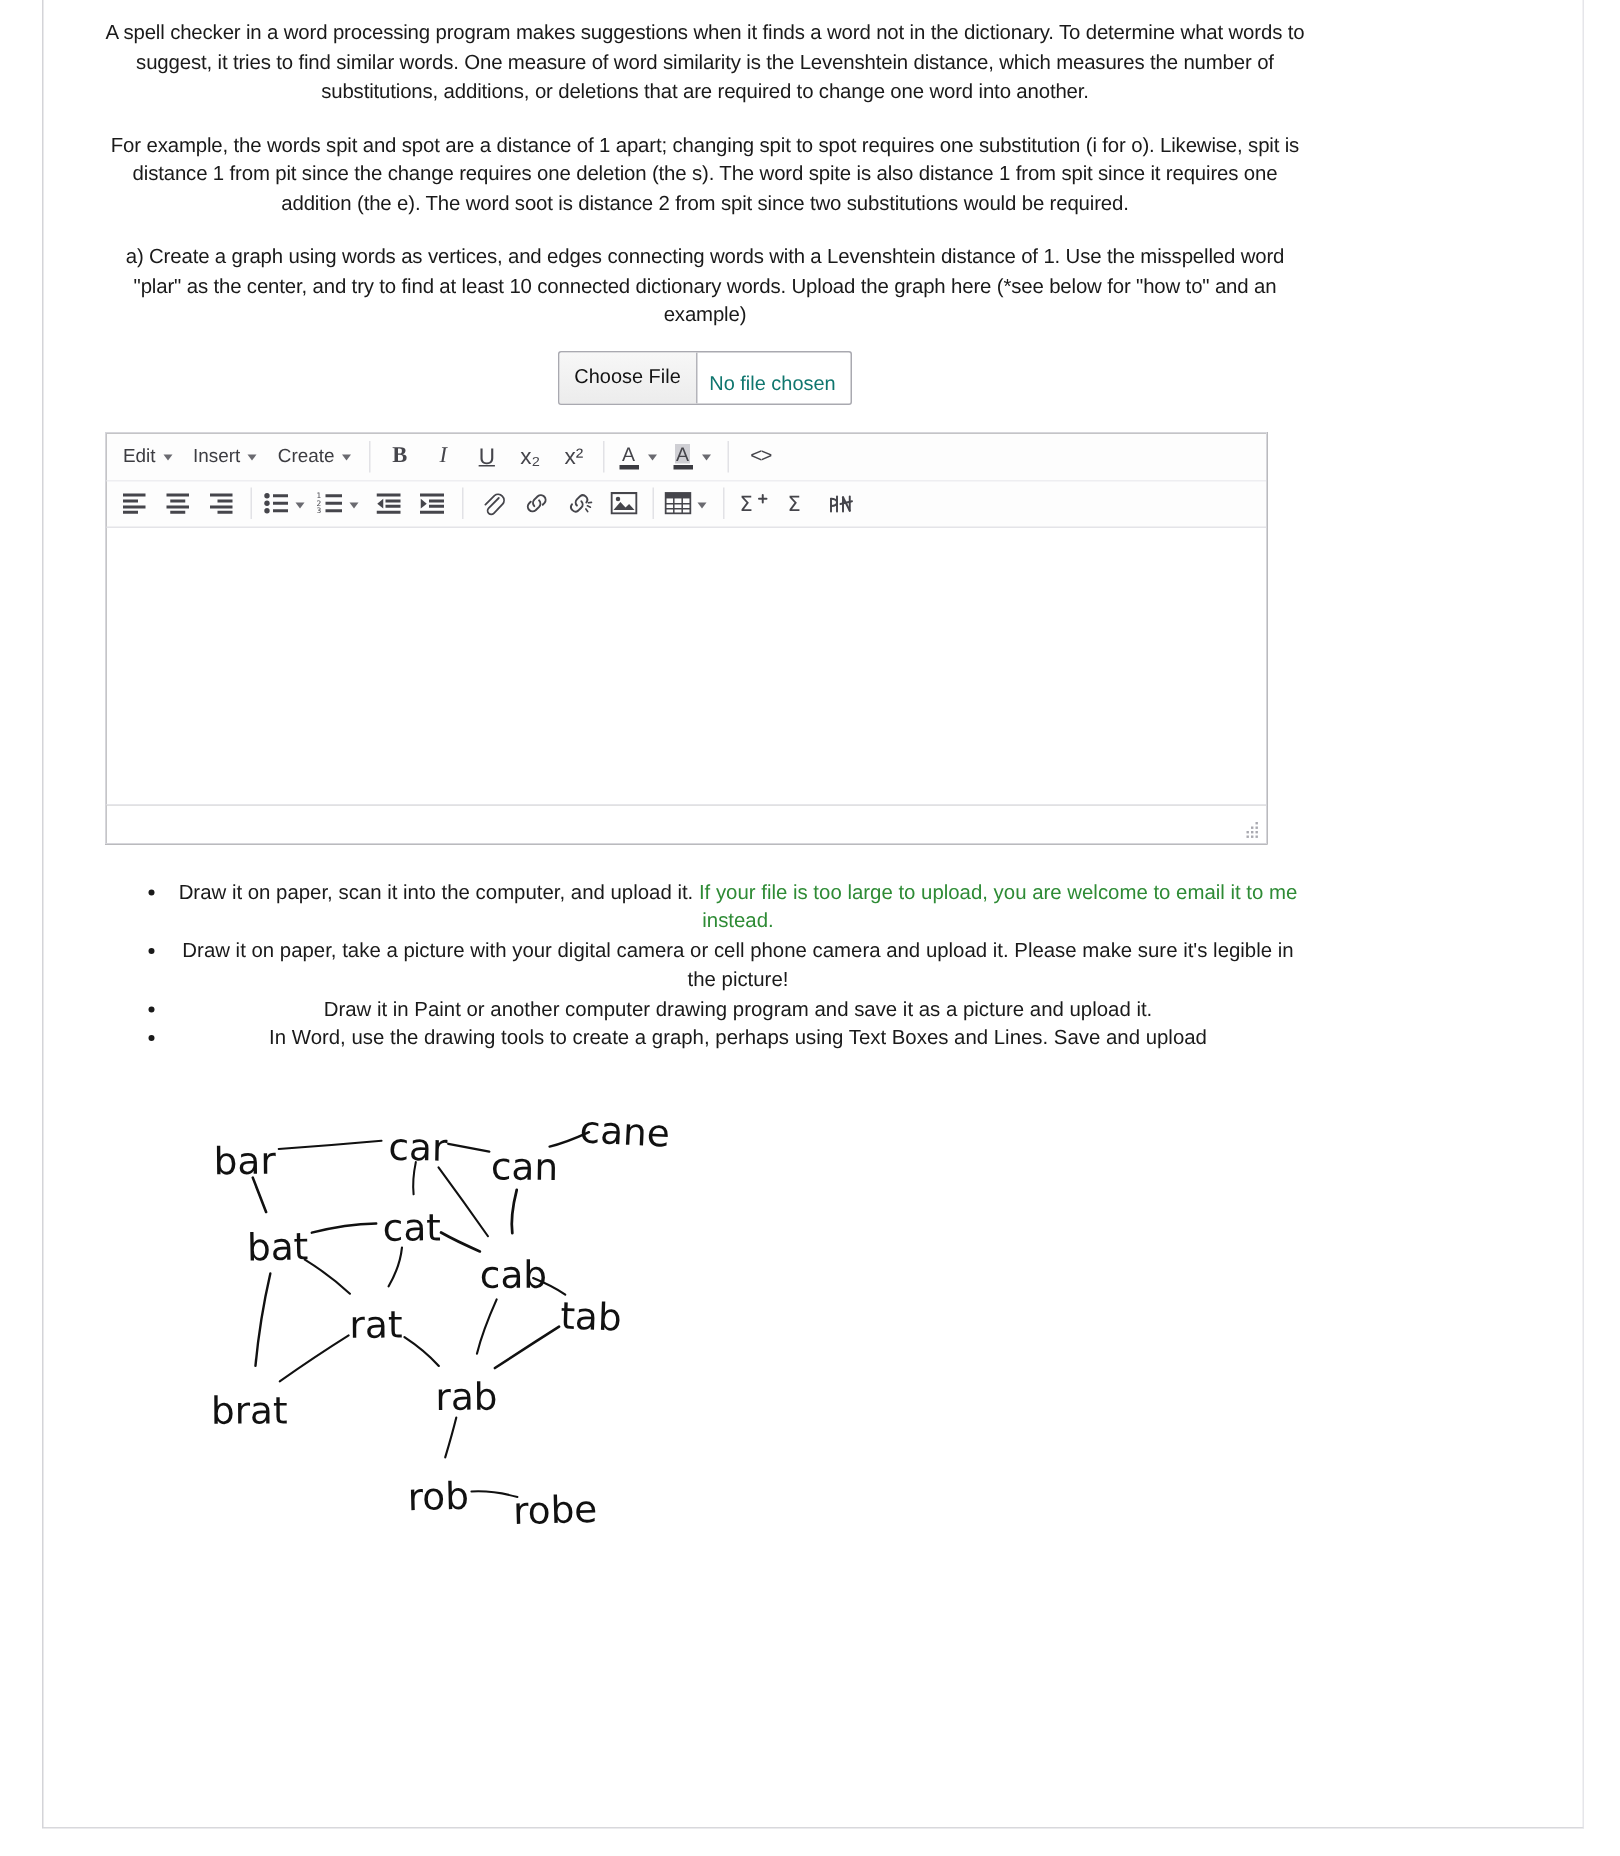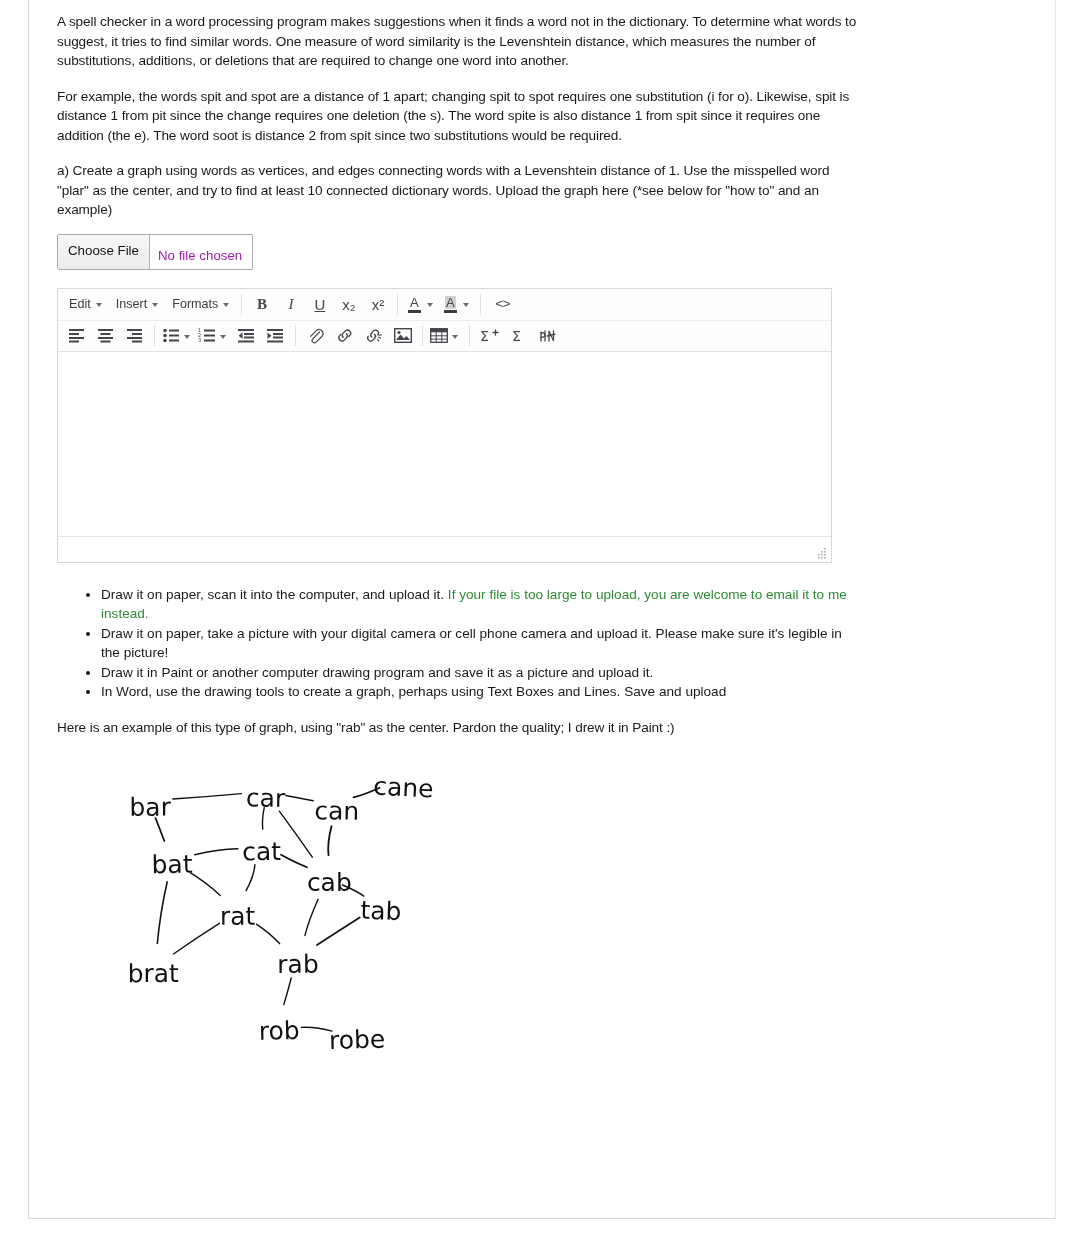--- a/index.html
+++ b/index.html
@@ -23,24 +23,25 @@
     height: 1219px;
     border-left: 1px solid #d4d4d8;
     border-right: 1px solid #e6e6ea;
     border-bottom: 1px solid #d8d8dc;
     border-top: none;
     background: #fff;
   }
 
   .content {
     position: absolute;
-    left: 28px;
+    left: 41px;
     top: 0;
     width: 800px;
     padding: 12px 0 0 0;
+    text-align: center;
   }
 
   p.para {
     font-size: 13.6px;
     line-height: 19.5px;
     color: #1a1a1a;
     margin: 0 0 16px 0;
     letter-spacing: -0.1px;
   }
   p.tight { margin-bottom: 14px; }
@@ -66,21 +67,21 @@
     display: flex;
     align-items: center;
     color: #141414;
     line-height: 1;
     white-space: nowrap;
   }
   .file-name {
     padding: 1px 10px 2px 8px;
     display: flex;
     align-items: center;
-    color: #a21caf;
+    color: #0f766e;
     line-height: 1;
     white-space: nowrap;
     margin-top: 10px;
   }
 
   
   .editor {
     width: 775px;
     border: 1px solid #d6d6db;
     background: #404040;
@@ -231,21 +232,21 @@
         <div class="tb-row">
           <div class="menu-btn">
             <span>Edit</span>
             <i class="caret"></i>
           </div>
           <div class="menu-btn">
             <span>Insert</span>
             <i class="caret"></i>
           </div>
           <div class="menu-btn">
-            <span>Formats</span>
+            <span>Create</span>
             <i class="caret"></i>
           </div>
 
           <div class="sep"></div>
 
           <div class="tbtn">
             <span class="txt bold-i">B</span>
           </div>
           <div class="tbtn">
             <span class="txt ital-i">I</span>
@@ -495,21 +496,20 @@
         <span>Draw it on paper, take a picture with your digital camera or cell phone camera and upload it. Please make sure it's legible in the picture!</span>
       </li>
       <li>
         <span>Draw it in Paint or another computer drawing program and save it as a picture and upload it.</span>
       </li>
       <li>
         <span>In Word, use the drawing tools to create a graph, perhaps using Text Boxes and Lines. Save and upload</span>
       </li>
     </ul>
 
-    <p class="para tight">Here is an example of this type of graph, using "rab" as the center. Pardon the quality; I drew it in Paint :)</p>
 
     <div class="graph-wrap">
       <svg id="graph-svg" width="400" height="305" viewBox="0 0 400 330">
           <path d="M 108.91850020698476 51.94297617404883 Q 145.93290466392318 49.425527263374484 183.08149979301524 46.05702382595117" stroke="#111" stroke-width="1.47" fill="none" stroke-linecap="round"></path>
           <path d="M 231.2 48.2 Q 244.20784036351165 50.60246913580247 260.8 53.8" stroke="#111" stroke-width="1.70" fill="none" stroke-linecap="round"></path>
           <path d="M 304.3 50.2 Q 315.5499056927298 47.65209619341564 332.7 39.8" stroke="#111" stroke-width="1.75" fill="none" stroke-linecap="round"></path>
           <path d="M 90.2 72.6 Q 94.37576731824417 83.49107510288066 99.8 97.4" stroke="#111" stroke-width="1.87" fill="none" stroke-linecap="round"></path>
           <path d="M 132.73868683519032 112.32304473782995 Q 157.10209190672154 106.0360725308642 179.26131316480968 105.67695526217005" stroke="#111" stroke-width="1.70" fill="none" stroke-linecap="round"></path>
           <path d="M 207.8 61.4 Q 205.14554612482854 74.20375514403293 206.2 84.6" stroke="#111" stroke-width="1.49" fill="none" stroke-linecap="round"></path>
           <path d="M 224.155604761745 65.12599451637182 Q 242.42279663923182 89.9107896090535 259.844395238255 114.87400548362818" stroke="#111" stroke-width="1.51" fill="none" stroke-linecap="round"></path>

